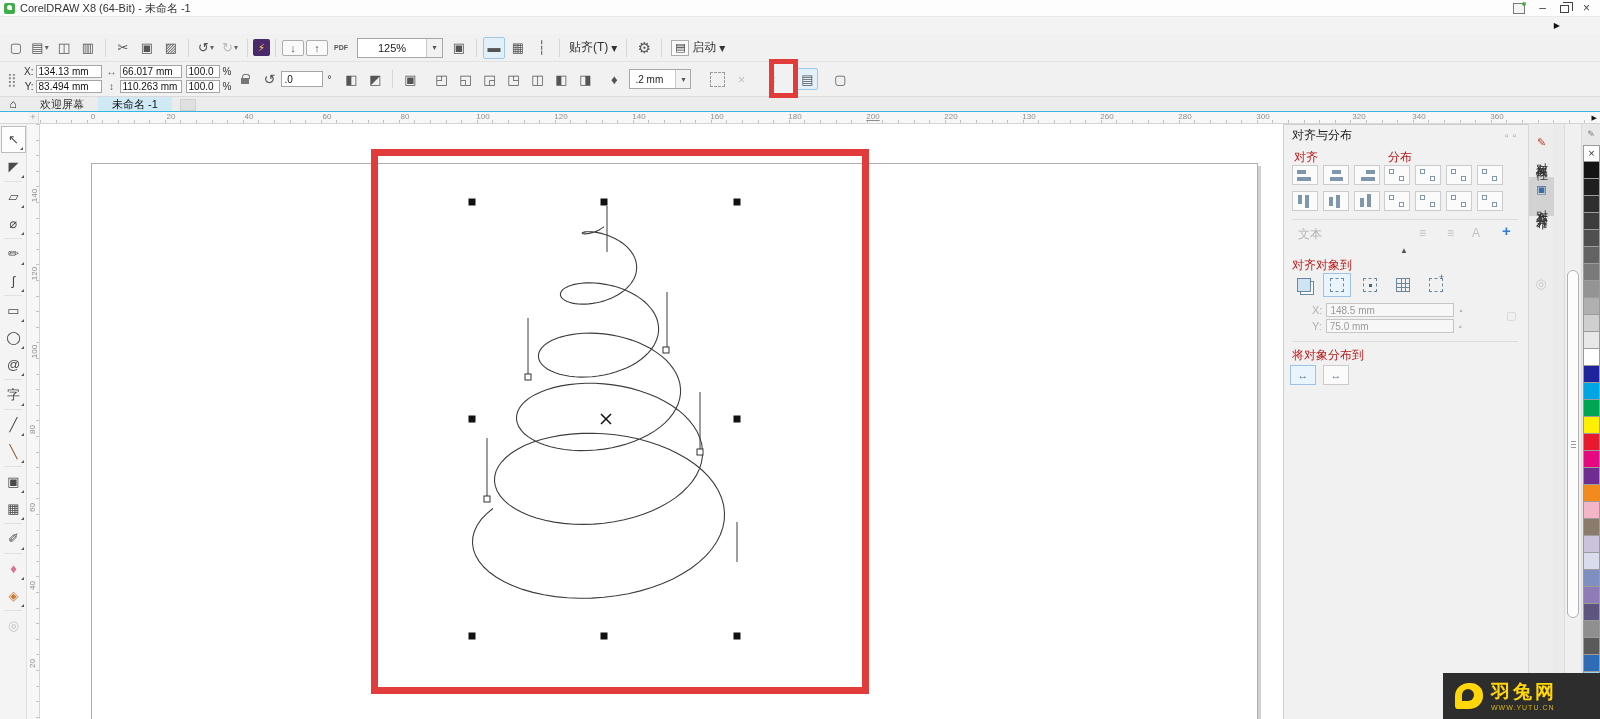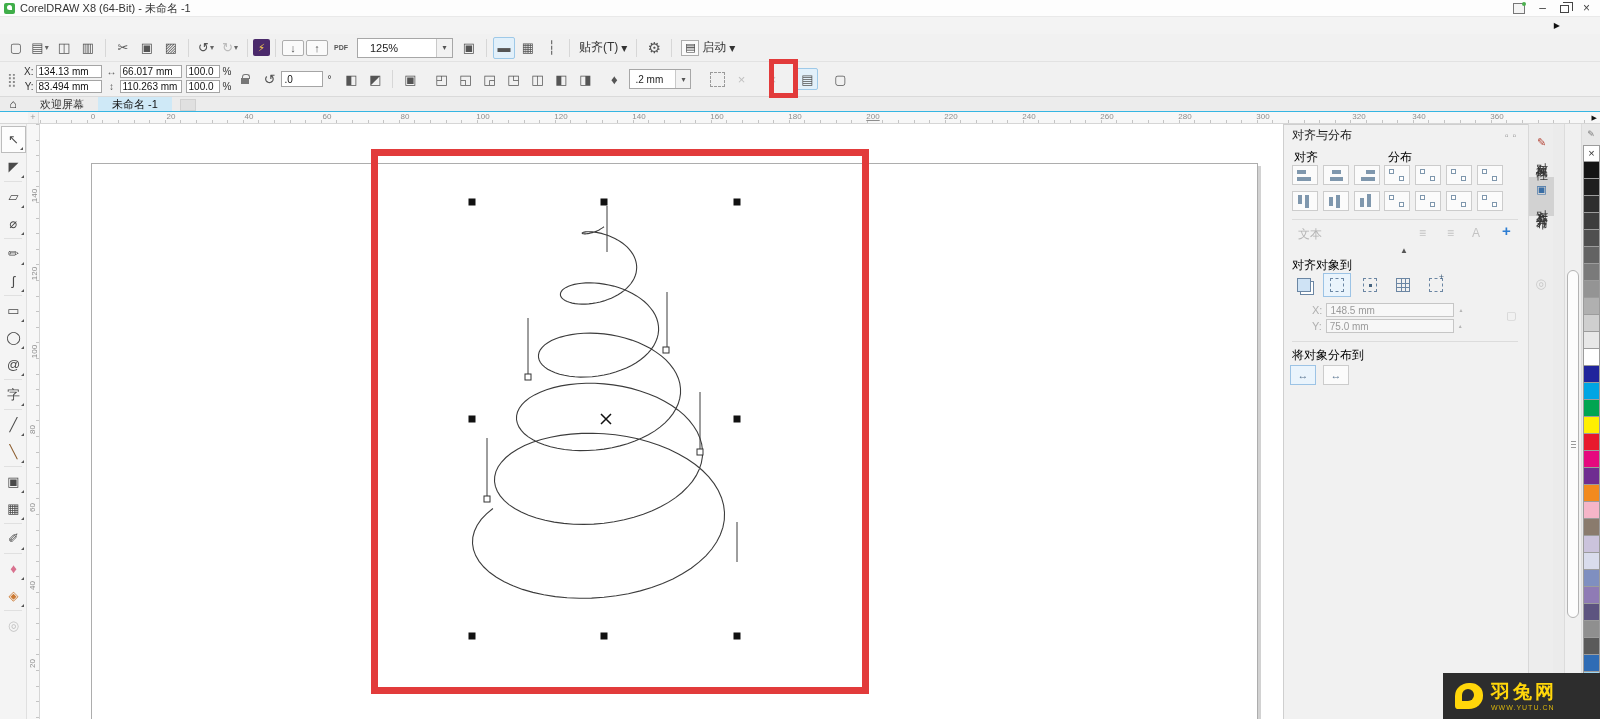--- a/index.html
+++ b/index.html
@@ -31,22 +31,22 @@
   .tbtn{min-width:22px;height:22px;display:flex;align-items:center;justify-content:center;
         color:#555;font-size:13px;margin:0 1px;border-radius:2px}
   .tbtn.dis{color:#bcbcbc}
   .tbtn .dd{font-size:8px;color:#666;margin-left:1px}
   .tsepv{width:1px;height:18px;background:#d7d7d7;margin:0 5px}
   .boxed{border:1px solid #adadad;background:#fafafa;width:18px;height:16px;font-size:11px;
          display:flex;align-items:center;justify-content:center}
   #connect-btn{width:17px;height:17px;background:#4b2a6b;color:#ffd34d;font-size:10px;border-radius:2px;
                display:flex;align-items:center;justify-content:center}
   #pdf-btn{font-size:7px;font-weight:bold;letter-spacing:0;color:#555;border:none;flex-direction:column;line-height:6px}
-  #zoom-combo{display:flex;align-items:center;border:1px solid #a7a7a7;background:#fff;height:20px;width:96px;
-              margin:0 4px;padding-left:12px;font-size:11px;justify-content:space-between}
+  #zoom-combo{display:flex;align-items:center;border:1px solid #a7a7a7;background:#fff;height:20px;width:86px;
+              margin:0 4px;padding-left:20px;font-size:11px;justify-content:space-between}
   #zoom-combo .dd{border-left:1px solid #c9c9c9;height:100%;width:16px;display:flex;align-items:center;justify-content:center;background:#f2f2f2;font-size:8px;color:#555}
   .tbtn.pressed{border:1px solid #9ec9e8;background:#e2f0fa}
   .ttext{font-size:12px;color:#333;display:flex;align-items:center;gap:3px;padding:0 4px}
   
   #propbar{position:absolute;left:0;top:62px;width:1600px;height:35px;background:#f1f1f1;
            border-bottom:1px solid #dadada;display:flex;align-items:center;padding-left:4px}
   #pos-grid{font-size:13px;color:#8a8a8a;margin:0 3px}
   .xy-col{display:flex;flex-direction:column;gap:2px;margin:0 2px}
   .xy-row{display:flex;align-items:center;gap:2px}
   .xy-row label{font-size:10px;color:#333;width:12px;text-align:right}
@@ -97,21 +97,21 @@
   .vlabel{position:absolute;left:1px;font-size:8px;color:#8d8d8d;transform:rotate(-90deg);transform-origin:center}
   
   #canvas{position:absolute;left:40px;top:0;width:1243px;height:595px;background:#ffffff;overflow:hidden}
   #page{position:absolute;left:51px;top:39px;width:1167px;height:600px;background:#fff;border:1px solid #adadad;box-shadow:3px 3px 0 0 #d2d2d2}
   #drawing-svg{position:absolute;left:0;top:0;width:1243px;height:595px}
   #annot-canvas{position:absolute;left:331px;top:25px;width:498px;height:545px;border:7px solid #e23b3b;z-index:5}
   
   #docker{position:absolute;left:1283px;top:0;width:245px;height:595px;background:#f1f1f1;border-left:1px solid #cfcfcf;border-top:1px solid #cfcfcf}
   #docker-header{height:20px;display:flex;align-items:center;padding:0 8px;font-size:12px;color:#222}
   #docker-header .hico{margin-left:auto;color:#888;font-size:10px;letter-spacing:4px}
-  .sec-label{position:absolute;font-size:12px;color:#000000}
+  .sec-label{position:absolute;font-size:12px;color:#b91c1c}
   .sec-label.dis{color:#b5b5b5}
   .ab{position:absolute;width:26px;height:20px;border:1px solid #cccccc;background:#fbfbfb}
   .ab i{position:absolute;background:#7f97ad}
   .a-l i.r1{left:4px;top:4px;width:9px;height:4px}.a-l i.r2{left:4px;top:11px;width:14px;height:4px}
   .a-c i.r1{left:8px;top:4px;width:9px;height:4px}.a-c i.r2{left:6px;top:11px;width:13px;height:4px}
   .a-r i.r1{right:4px;top:4px;width:9px;height:4px}.a-r i.r2{right:4px;top:11px;width:14px;height:4px}
   .a-t i.r1{left:5px;top:3px;width:4px;height:9px}.a-t i.r2{left:12px;top:3px;width:4px;height:13px}
   .a-m i.r1{left:5px;top:5px;width:4px;height:9px}.a-m i.r2{left:12px;top:3px;width:4px;height:13px}
   .a-b i.r1{left:5px;bottom:3px;width:4px;height:9px}.a-b i.r2{left:12px;bottom:3px;width:4px;height:13px}
   .db{position:absolute;width:26px;height:20px;border:1px solid #cccccc;background:#fbfbfb}
@@ -314,21 +314,21 @@
       <span class="rlabel" style="left: 249px;">40</span>
       <span class="rlabel" style="left: 327px;">60</span>
       <span class="rlabel" style="left: 405px;">80</span>
       <span class="rlabel" style="left: 483px;">100</span>
       <span class="rlabel" style="left: 561px;">120</span>
       <span class="rlabel" style="left: 639px;">140</span>
       <span class="rlabel" style="left: 717px;">160</span>
       <span class="rlabel" style="left: 795px;">180</span>
       <span class="rlabel" style="left: 873px; text-decoration: underline;">200</span>
       <span class="rlabel" style="left: 951px;">220</span>
-      <span class="rlabel" style="left: 1029px;">240</span>
+      <span class="rlabel" style="left: 1029px;">130</span>
       <span class="rlabel" style="left: 1107px;">260</span>
       <span class="rlabel" style="left: 1185px;">280</span>
       <span class="rlabel" style="left: 1263px;">300</span>
       <span class="rlabel" style="left: 1341px; margin-left: 18px;">320</span>
       <span class="rlabel" style="left: 1419px;">340</span>
       <span class="rlabel" style="left: 1497px;">360</span>
     </div>
 
   <div id="main">
 

